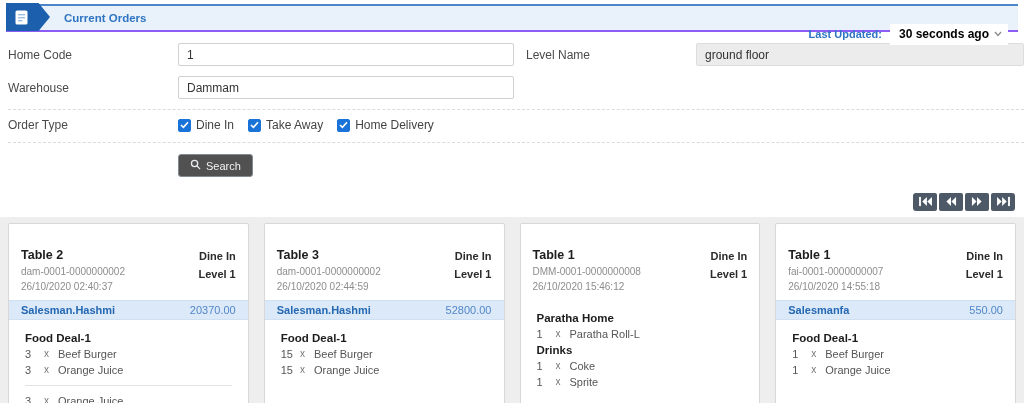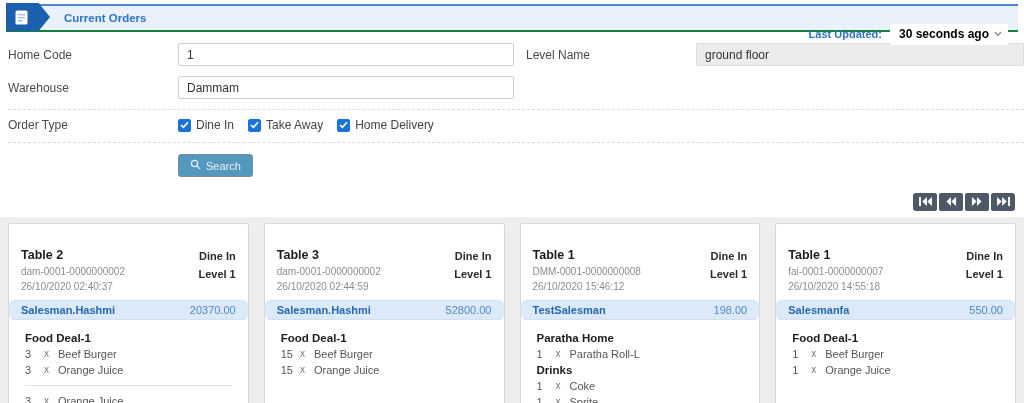--- a/index.html
+++ b/index.html
@@ -1,19 +1,19 @@
 <!DOCTYPE html>
 <html><head>
 <meta charset="utf-8">
 <style>
   * { margin:0; padding:0; box-sizing:border-box; }
   html,body { width:1024px; height:403px; background:#fff; font-family:"Liberation Sans",sans-serif; overflow:hidden; }
 
   
-  .header-band{ margin:4px 6px 0 6px; height:28px; background:#e9f1fa; border-top:2px solid #4a86c8; border-bottom:2px solid #15803d; display:flex; align-items:center; position:relative; }
+  .header-band{ margin:4px 6px 0 6px; height:28px; background:#e9f1fa; border-top:2px solid #4a86c8; border-bottom:2px solid #8b5cf6; display:flex; align-items:center; position:relative; }
   .header-icon-block{ width:44px; height:28px; margin-top:-2px; background:#1b5fad; clip-path:polygon(0 0,74% 0,100% 50%,74% 100%,0 100%); display:flex; align-items:center; padding-left:9px; }
   .header-title{ margin-left:14px; color:#2e75c3; font-weight:bold; font-size:11.5px; }
   .header-right{ position:absolute; right:10px; top:16px; height:100%; display:flex; align-items:center; gap:8px; }
   .lu-label{ color:#2e75c3; font-weight:bold; font-size:11px; }
   .lu-select{ background:#fff; height:21px; min-width:112px; display:flex; align-items:center; justify-content:space-between; padding:0 6px 0 9px; font-size:12px; font-weight:bold; color:#000000; cursor:pointer; }
   .lu-chev{ color:#888; font-size:9px; margin-left:5px; }
 
   
   .form-area{ padding:6px 0 0 8px; }
   .form-row{ display:flex; align-items:center; padding:5px 0; }
@@ -24,36 +24,36 @@
   .field label{ width:170px; flex:none; font-size:12px; color:#4a4a4a; }
   .field-right label{ width:182px; padding-left:12px; }
   .tx-input{ flex:1; height:23px; border:1px solid #d0d0d0; border-radius:2px; padding:0 8px; font-size:12px; color:#333; font-family:"Liberation Sans",sans-serif; background:#fff; }
   .tx-input.readonly{ background:#ececec; border-color:#ddd; }
   .cb-group{ display:flex; align-items:center; gap:14px; }
   .cb-item{ display:flex; align-items:center; gap:5px; cursor:pointer; }
   .checkbox{ width:13px; height:13px; border-radius:2px; background:#1a73d9; border:1px solid #1a73d9; display:flex; align-items:center; justify-content:center; }
   .checkbox svg{ display:block; }
   .cb-label{ font-size:12px; color:#444; }
   .search-row{ padding:8px 0 10px 170px; }
-  .search-btn{ display:flex; align-items:center; gap:5px; background:#0369a1; opacity:.68; border:1px solid #47545f; border-radius:3px; color:#e8ebee; font-size:11px; padding:4px 11px; height:23px; cursor:pointer; font-family:"Liberation Sans",sans-serif; }
+  .search-btn{ display:flex; align-items:center; gap:5px; background:#000000; opacity:.68; border:1px solid #47545f; border-radius:3px; color:#e8ebee; font-size:11px; padding:4px 11px; height:23px; cursor:pointer; font-family:"Liberation Sans",sans-serif; }
 
   
   .pagination{ display:flex; justify-content:flex-end; gap:2px; padding:6px 9px 6px 0; }
   .pg-btn{ width:24px; height:18px; background:#4d5966; border:none; border-radius:2px; display:flex; align-items:center; justify-content:center; cursor:pointer; }
   .pg-btn:first-child{ border-radius:3px 2px 2px 3px; }
   .pg-btn:last-child{ border-radius:2px 3px 3px 2px; }
 
   
   .cards-area{ background:#eeeeee; padding:6px 8px 10px 8px; display:flex; gap:15px; min-height:215px; }
   .order-card{ flex:1; background:#fff; border:1px solid #d8d8d8; border-radius:2px; display:flex; flex-direction:column; box-shadow:0 1px 1px rgba(0,0,0,.04); }
   .card-header{ display:flex; justify-content:space-between; padding:24px 12px 6px 12px; }
   .table-name{ font-size:12.5px; font-weight:bold; color:#1d1d1d; margin-bottom:2px; }
   .order-no,.order-date{ font-size:10px; color:#8d8d8d; line-height:1.5; }
   .hdr-right{ text-align:right; font-size:11px; font-weight:bold; color:#2b2b2b; line-height:1.6; }
-  .salesman-bar{ background:#dce9f8; border-top:1px solid #cfe0f2; border-bottom:1px solid #cfe0f2; display:flex; justify-content:space-between; align-items:center; padding:3px 12px;border-radius:6px; }
+  .salesman-bar{ background:#dce9f8; border-top:1px solid #cfe0f2; border-bottom:1px solid #cfe0f2; display:flex; justify-content:space-between; align-items:center; padding:3px 12px; }
   .salesman-name{ font-size:11px; font-weight:bold; color:#2468b2; }
   .salesman-amount{ font-size:11px; color:#5187c8; }
   .card-body{ height:103px; overflow:hidden; padding:8px 14px 4px 16px; }
   .group-name{ font-size:11.5px; font-weight:bold; color:#1d1d1d; margin:4px 0 3px 0; }
   .group-divider{ border-top:1px solid #e3e3e3; margin:9px 2px 9px 0; }
   .item-row{ display:flex; font-size:11px; color:#555; margin:4px 0; }
   .item-qty{ min-width:12px; text-align:left; }
   .item-x{ color:#777; margin:0 9px 0 7px; font-size:10px; }
 </style>
 </head>
@@ -256,24 +256,20 @@
       <div>
         <div class="table-name">Table 1</div>
         <div class="order-no">DMM-0001-0000000008</div>
         <div class="order-date">26/10/2020 15:46:12</div>
       </div>
       <div class="hdr-right">
         <div>Dine In</div>
         <div>Level 1</div>
       </div>
     </div>
-    <div class="salesman-bar">
-      <span class="salesman-name">TestSalesman</span>
-      <span class="salesman-amount">198.00</span>
-    </div>
     <div class="card-body">
         <div class="group-name">Paratha Home</div>
         <div class="item-row">
           <span class="item-qty">1</span>
           <span class="item-x">x</span>
           <span class="item-name">Paratha Roll-L</span>
         </div>
         <div class="group-name">Drinks</div>
         <div class="item-row">
           <span class="item-qty">1</span>

